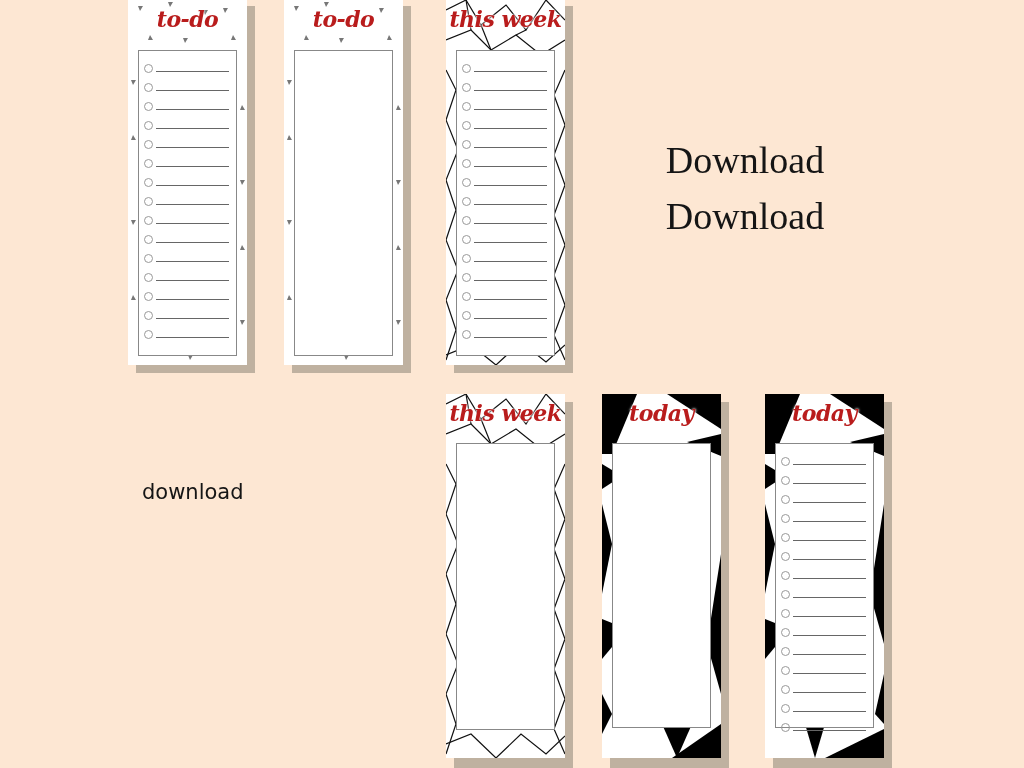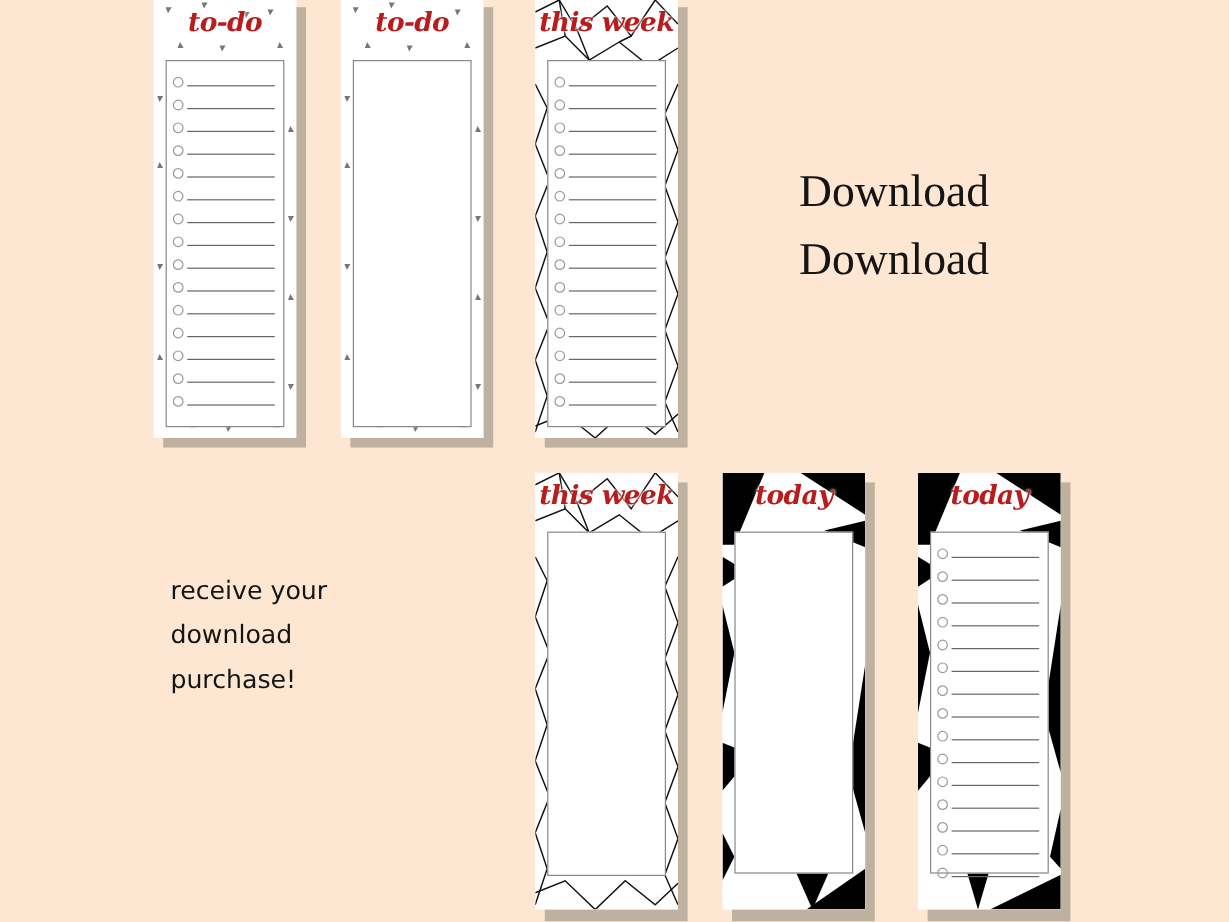--- a/index.html
+++ b/index.html
@@ -218,23 +218,21 @@
       </div>
     </div>
 </div>
 
 <div class="headline">
   <div>Download</div>
   <div>Download</div>
 </div>
 
 <div class="sub">
-  <div>receive your</div>
   <div>download</div>
-  <div>purchase!</div>
 </div>
 
 <div class="card" style="left:446px;top:394px;height:364px;">
   <svg class="bg" width="119" height="364">
     <g stroke="#111" stroke-width="1.2" fill="none">
       <polyline points="0,10 20,0 35,25 60,5 80,30 100,0 119,20"></polyline>
       <polyline points="0,40 25,30 45,50 70,35 95,55 119,40"></polyline>
       <polyline points="0,70 10,90 0,120 12,150 0,180 10,210 0,240 12,270 0,300 10,330 0,360"></polyline>
       <polyline points="119,70 108,95 119,125 108,155 119,185 108,215 119,245 108,275 119,305 108,335 119,360"></polyline>
       <polyline points="0,350 25,340 50,364 75,340 100,360 119,342"></polyline>

